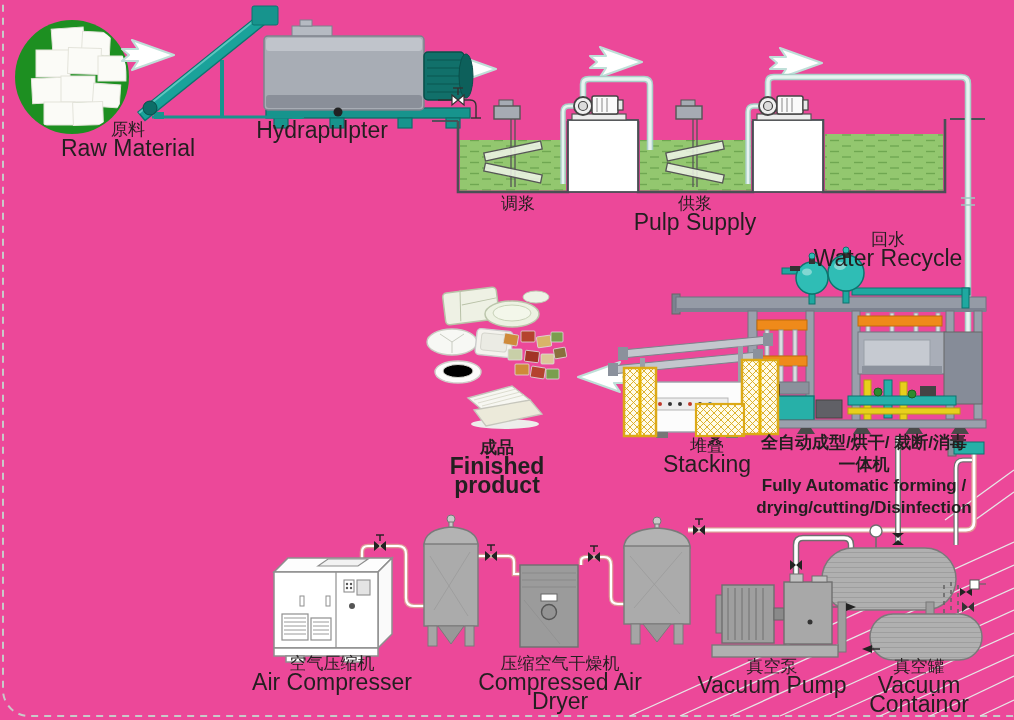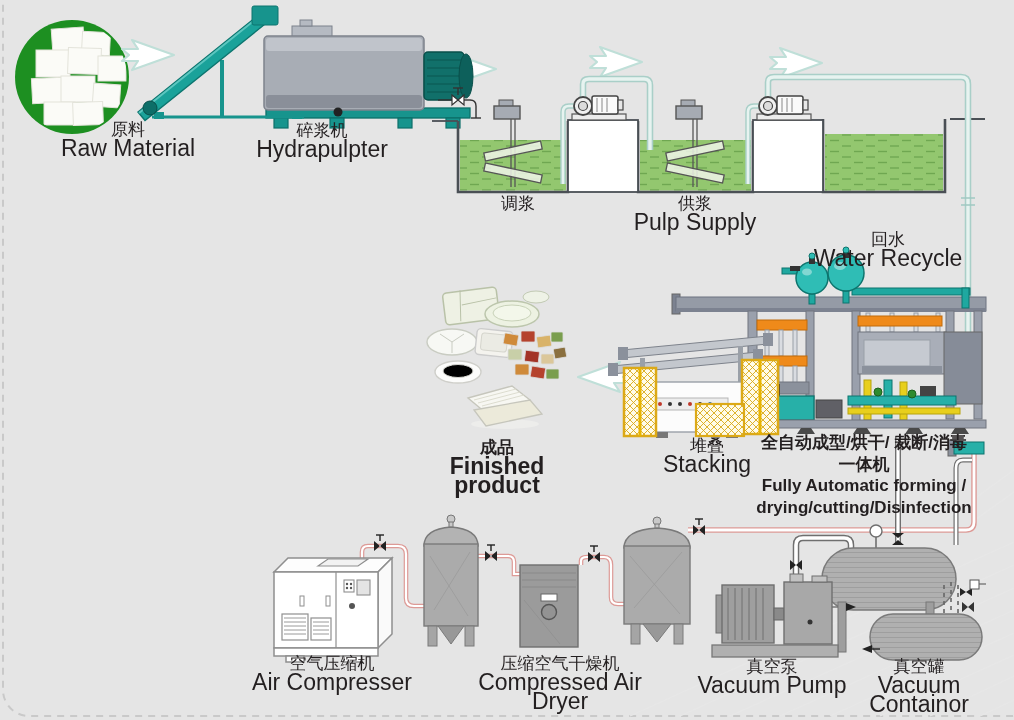--- a/index.html
+++ b/index.html
@@ -1,16 +1,16 @@
 <!DOCTYPE html>
 <html><head>
 <meta charset="utf-8">
 <style>
   html,body{margin:0;padding:0;background:#fff;}
-  #stage{position:relative;width:1014px;height:720px;background:#e5e5e5;overflow:hidden;
+  #stage{position:relative;width:1014px;height:720px;background:#ec4899;overflow:hidden;
          font-family:"Liberation Sans", sans-serif;color:#231f20;}
   #art{position:absolute;left:0;top:0;}
   .label{position:absolute;text-align:center;line-height:19px;}
   .label .zh{font-family:"DejaVu Serif", serif;font-size:17px;}
   .label .en{font-family:"Liberation Sans", sans-serif;font-size:23px;}
   .label.bold .zh,.label.bold .en{font-family:"Liberation Sans", sans-serif;font-weight:700;}
   .label.big-block{text-align:center;line-height:21.5px;font-weight:700;font-size:17px;}
   .label.big-block div{font-family:"Liberation Sans", sans-serif;}
 </style>
 </head>
@@ -515,21 +515,20 @@
     <circle cx="810" cy="622" r="2.5" fill="#333"></circle>
   </g>
 
 </svg>
 
 <div class="label" style="left:48px;top:120px;width:160px;">
   <div class="zh">原料</div>
   <div class="en">Raw Material</div>
 </div>
 <div class="label" style="left:242px;top:121px;width:160px;">
-  <div class="zh">碎浆机</div>
   <div class="en">Hydrapulpter</div>
 </div>
 <div class="label" style="left:438px;top:194px;width:160px;">
   <div class="zh">调浆</div>
 </div>
 <div class="label" style="left:615px;top:194px;width:160px;">
   <div class="zh">供浆</div>
   <div class="en">Pulp Supply</div>
 </div>
 <div class="label" style="left:806px;top:194px;width:164px;margin-top:36px;">

